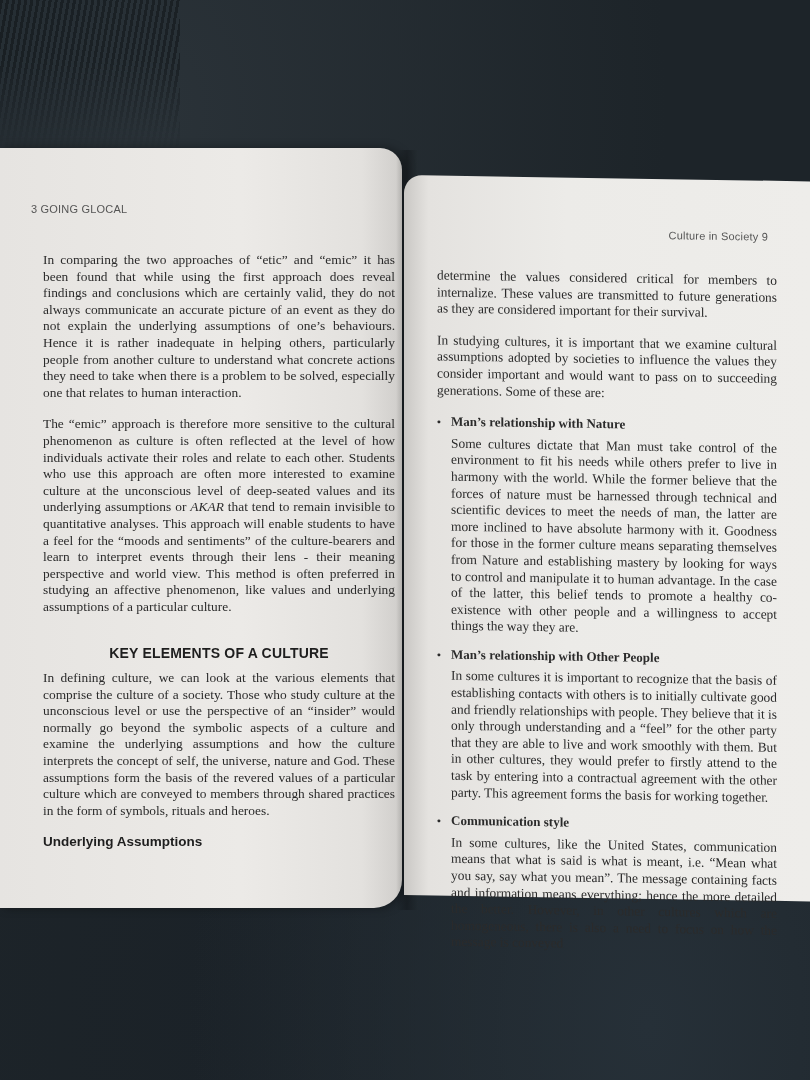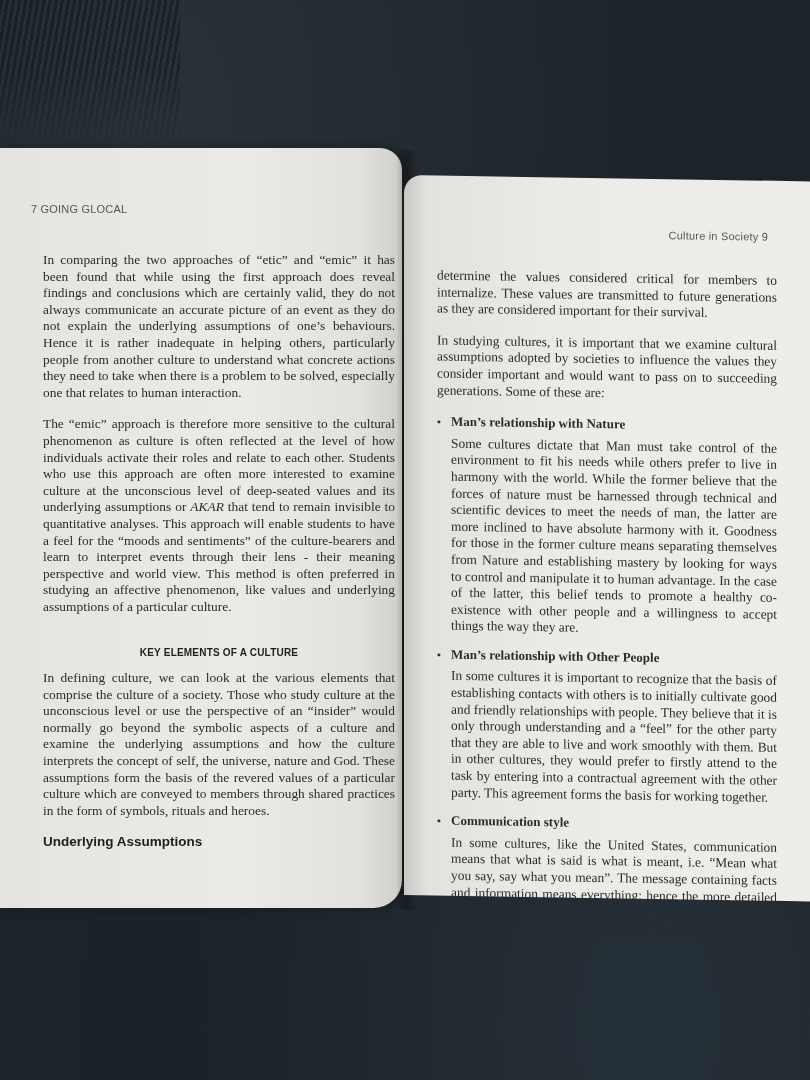--- a/index.html
+++ b/index.html
@@ -43,21 +43,21 @@
   .page.right .running-head { right: 42px; top: 50px; }
   .body-text {
     position: absolute; font-size: 13.4px; line-height: 16.6px; text-align: justify;
     color: #2b2b2b;
   }
   .body-text p { margin: 0 0 15px 0; }
   .page.left .body-text { left: 43px; top: 104px; width: 352px; }
   .page.right .body-text { left: 33px; top: 92px; width: 340px; }
   h2.section-title {
     font-family: "Liberation Sans", "DejaVu Sans", sans-serif;
-    font-weight: bold; font-size: 10px; text-align: center; margin: 30px 0 8px 0;
+    font-weight: bold; font-size: 14px; text-align: center; margin: 30px 0 8px 0;
     color: #1e1e1e; letter-spacing: 0.2px;
   }
   h3.subsection-title {
     font-family: "Liberation Sans", "DejaVu Sans", sans-serif;
     font-weight: bold; font-size: 13.5px; margin: 8px 0 10px 0; color: #1e1e1e;
   }
   .bullet-item { margin: 0 0 12px 0; }
   .bullet-head {
     font-weight: bold; font-size: 13px; margin-bottom: 5px; display: flex; align-items: center;
   }
@@ -69,21 +69,21 @@
     background: linear-gradient(to right, rgba(0,0,0,0) 0%, rgba(0,0,0,0.25) 50%, rgba(0,0,0,0) 100%);
     pointer-events: none;
   }
 </style>
 </head>
 <body>
 
 <div class="fringe"></div>
 
 <div class="page left">
-  <div class="running-head">7  GOING GLOCAL</div>
+  <div class="running-head">3  GOING GLOCAL</div>
   <div class="body-text">
     <p>In comparing the two approaches of “etic” and “emic” it has been found that while using the first approach does reveal findings and conclusions which are certainly valid, they do not always communicate an accurate picture of an event as they do not explain the underlying assumptions of one’s behaviours. Hence it is rather inadequate in helping others, particularly people from another culture to understand what concrete actions they need to take when there is a problem to be solved, especially one that relates to human interaction.</p>
     <p><span>The “emic” approach is therefore more sensitive to the cultural phenomenon as culture is often reflected at the level of how individuals activate their roles and relate to each other. Students who use this approach are often more interested to examine culture at the unconscious level of deep-seated values and its underlying assumptions or </span><em>AKAR</em><span> that tend to remain invisible to quantitative analyses. This approach will enable students to have a feel for the “moods and sentiments” of the culture-bearers and learn to interpret events through their lens - their meaning perspective and world view. This method is often preferred in studying an affective phenomenon, like values and underlying assumptions of a particular culture.</span></p>
     <h2 class="section-title">KEY ELEMENTS OF A CULTURE</h2>
     <p>In defining culture, we can look at the various elements that comprise the culture of a society. Those who study culture at the unconscious level or use the perspective of an “insider” would normally go beyond the symbolic aspects of a culture and examine the underlying assumptions and how the culture interprets the concept of self, the universe, nature and God. These assumptions form the basis of the revered values of a particular culture which are conveyed to members through shared practices in the form of symbols, rituals and heroes.</p>
     <h3 class="subsection-title">Underlying Assumptions</h3>
   </div>
 </div>
 
 <div class="gutter-shadow"></div>

